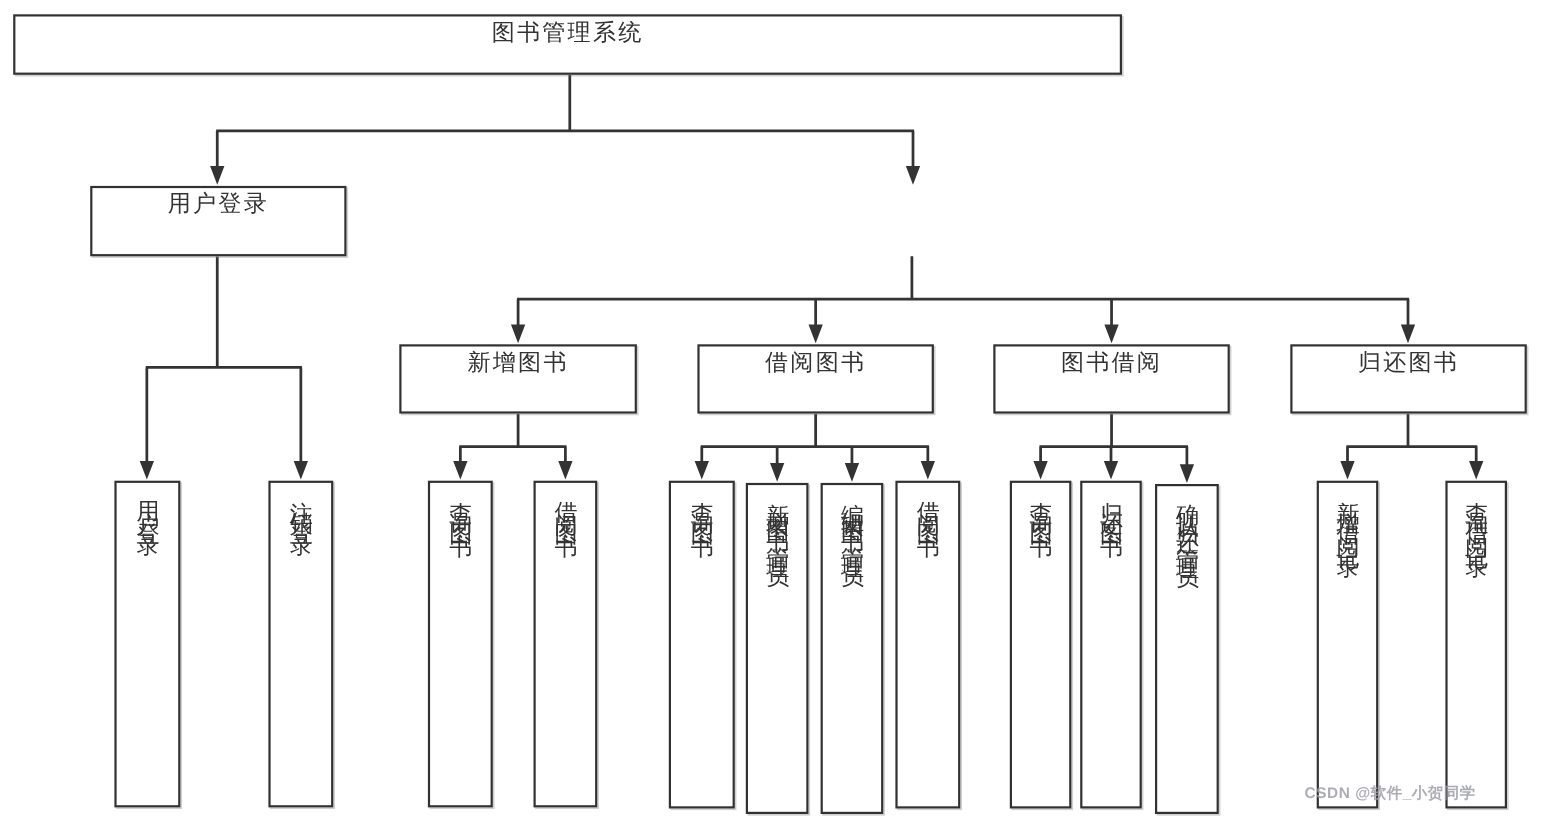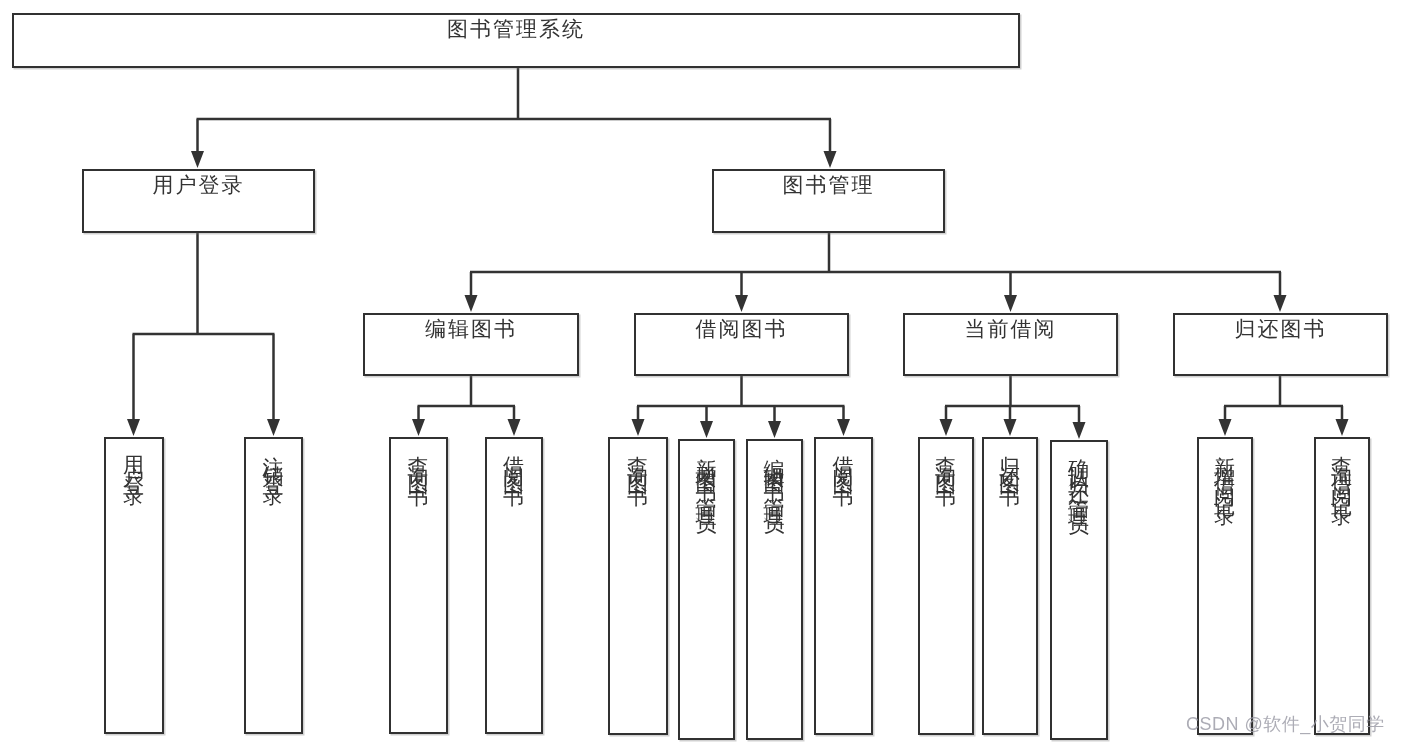--- a/index.html
+++ b/index.html
@@ -44,25 +44,26 @@
     color: #333333;
     letter-spacing: 10px;
     line-height: 1;
     white-space: nowrap;
   }
   .vlabel.long { letter-spacing: 8px; }
   #watermark {
     position: absolute;
     left: 1186px;
     top: 712px;
-    font-size: 18px;
+    font-size: 14px;
     color: rgba(158, 158, 168, 0.85);
     letter-spacing: 0.5px;
     white-space: nowrap;
     z-index: 5;
+    font-weight: bold;
   }
 </style>
 </head>
 <body>
 
 <div id="canvas">
 
   <svg id="wires" width="1405" height="747" viewBox="0 0 1405 747">
 
     <path fill="none" stroke="#333333" stroke-width="2.5" d="M518 67 V119
@@ -120,32 +121,29 @@
              M1342 436 l-6.5 -17 h13 Z"></path>
   </svg>
 
   <div class="box" style="left:12px;top:13px;width:1008px;height:55px">
     <span class="hlabel">图书管理系统</span>
   </div>
 
   <div class="box" style="left:82px;top:169px;width:233px;height:64px">
     <span class="hlabel">用户登录</span>
   </div>
-  <div class="box" style="left:712px;top:169px;width:233px;height:64px">
-    <span class="hlabel">图书管理</span>
-  </div>
 
   <div class="box" style="left:363px;top:313px;width:216px;height:63px">
-    <span class="hlabel">编辑图书</span>
+    <span class="hlabel">新增图书</span>
   </div>
   <div class="box" style="left:634px;top:313px;width:215px;height:63px">
     <span class="hlabel">借阅图书</span>
   </div>
   <div class="box" style="left:903px;top:313px;width:215px;height:63px">
-    <span class="hlabel">当前借阅</span>
+    <span class="hlabel">图书借阅</span>
   </div>
   <div class="box" style="left:1173px;top:313px;width:215px;height:63px">
     <span class="hlabel">归还图书</span>
   </div>
 
   <div class="box" style="left:104px;top:437px;width:60px;height:297px">
     <span class="vlabel">用户登录</span>
   </div>
   <div class="box" style="left:244px;top:437px;width:59px;height:297px">
     <span class="vlabel">注销登录</span>

